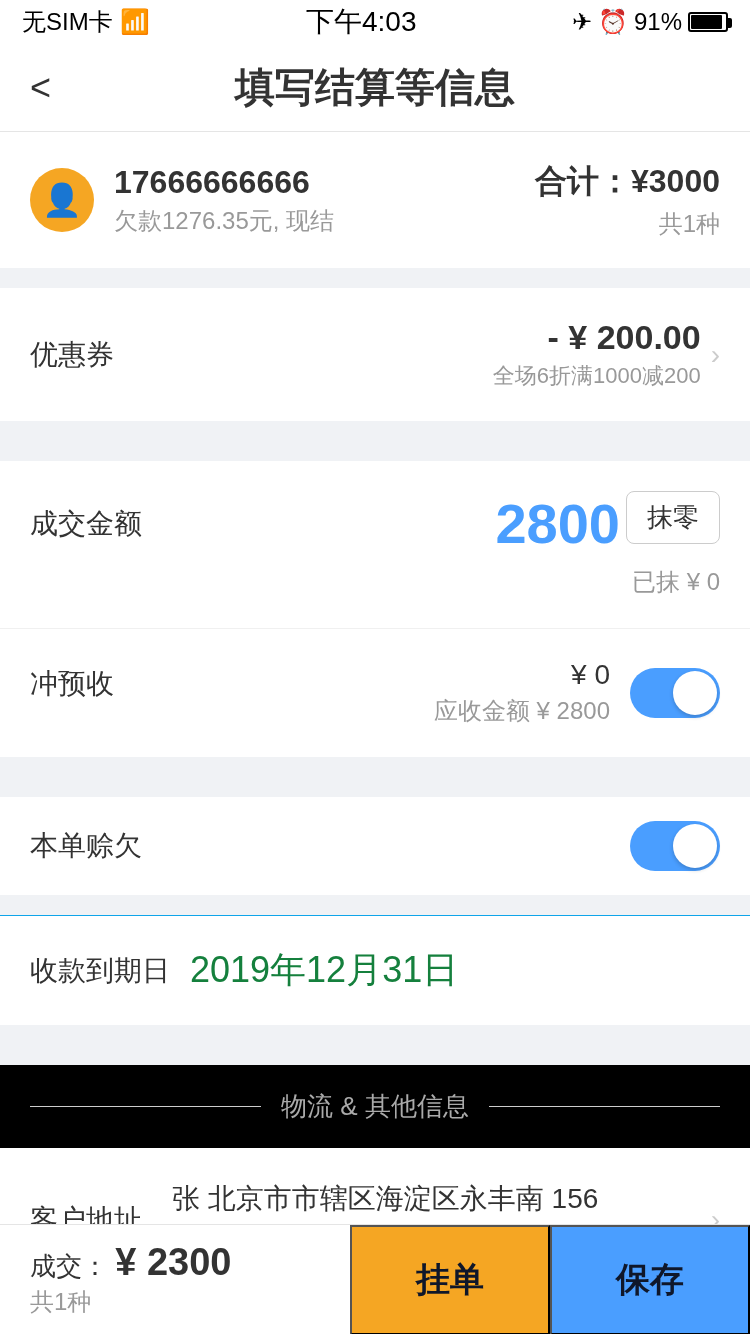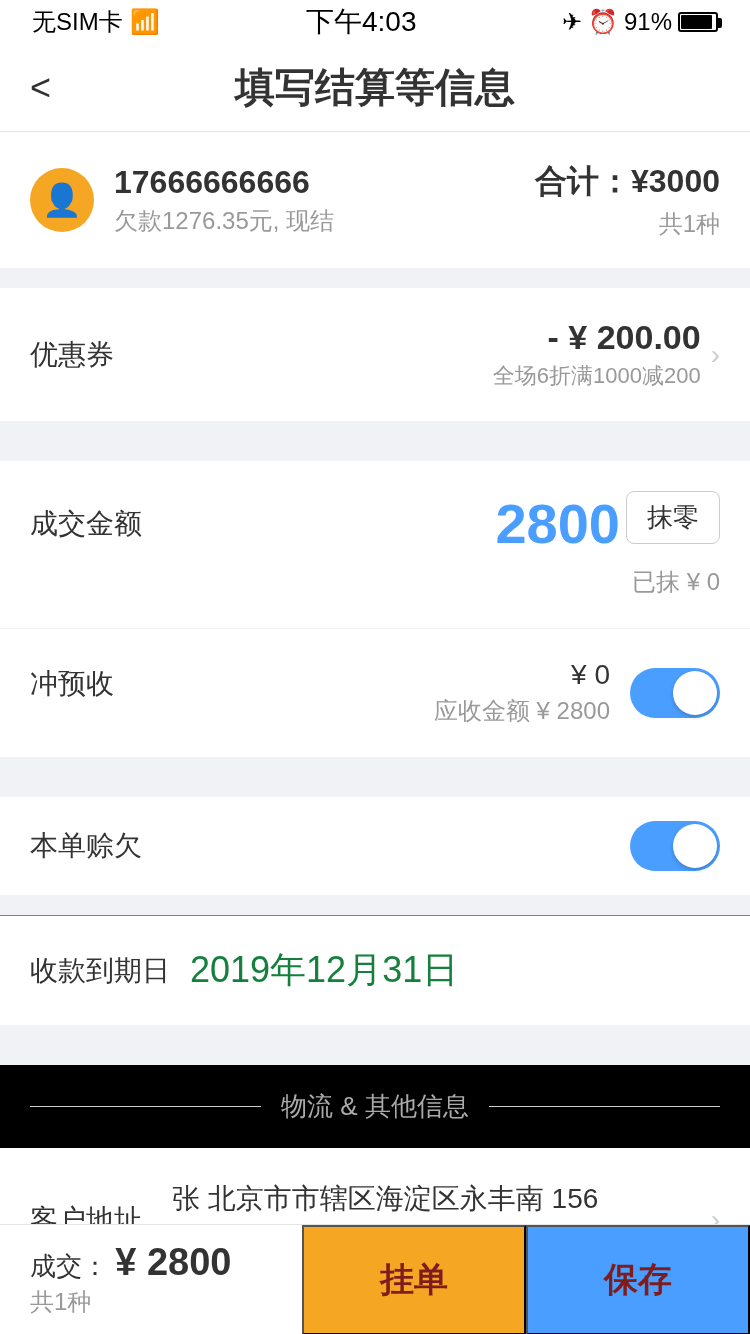--- a/index.html
+++ b/index.html
@@ -14,21 +14,21 @@
       position: relative;
     }
 
     
     .status-bar {
       height: 44px;
       background: #fff;
       display: flex;
       align-items: center;
       justify-content: space-between;
-      padding: 0 32px;
+      padding: 0 22px;
       font-size: 24px;
       color: #000;
     }
     .status-left { display: flex; align-items: center; gap: 8px; }
     .status-center { font-size: 28px; font-weight: 500; }
     .status-right { display: flex; align-items: center; gap: 6px; font-size: 24px; }
     .battery-icon {
       width: 40px; height: 20px;
       border: 2px solid #000;
       border-radius: 3px;
@@ -253,28 +253,28 @@
       border-top: 1px solid #e5e5e5;
     }
     .bottom-info {
       flex: 1;
       padding: 0 30px;
     }
     .bottom-deal { font-size: 26px; color: #333; }
     .bottom-deal-amount { font-size: 38px; font-weight: 600; color: #333; }
     .bottom-deal-count { font-size: 24px; color: #999; margin-top: 2px; }
     .bottom-btn {
-      width: 224px;
+      width: 200px;
       height: 110px;
       display: flex;
       align-items: center;
       justify-content: center;
       font-size: 34px;
       font-weight: 600;
-      color: #7f1d1d;
+      color: #0f172a;
       cursor: pointer;
     }
     .btn-pending { background: #f5a623; }
     .btn-save { background: #4a9eff; }
 
     .content-area {
       padding-bottom: 110px;
     }
   </style>
 </head>
@@ -399,19 +399,19 @@
   </div>
 
   <div class="bottom-spacer"></div>
 
 </div>
 
 <div class="bottom-bar">
   <div class="bottom-info">
     <div class="bottom-deal">
       <span>成交：</span>
-      <span class="bottom-deal-amount">¥ 2800</span>
+      <span class="bottom-deal-amount">¥ 2300</span>
     </div>
     <div class="bottom-deal-count">共1种</div>
   </div>
   <button class="bottom-btn btn-pending">挂单</button>
   <button class="bottom-btn btn-save">保存</button>
 </div>
 
 </body></html>

